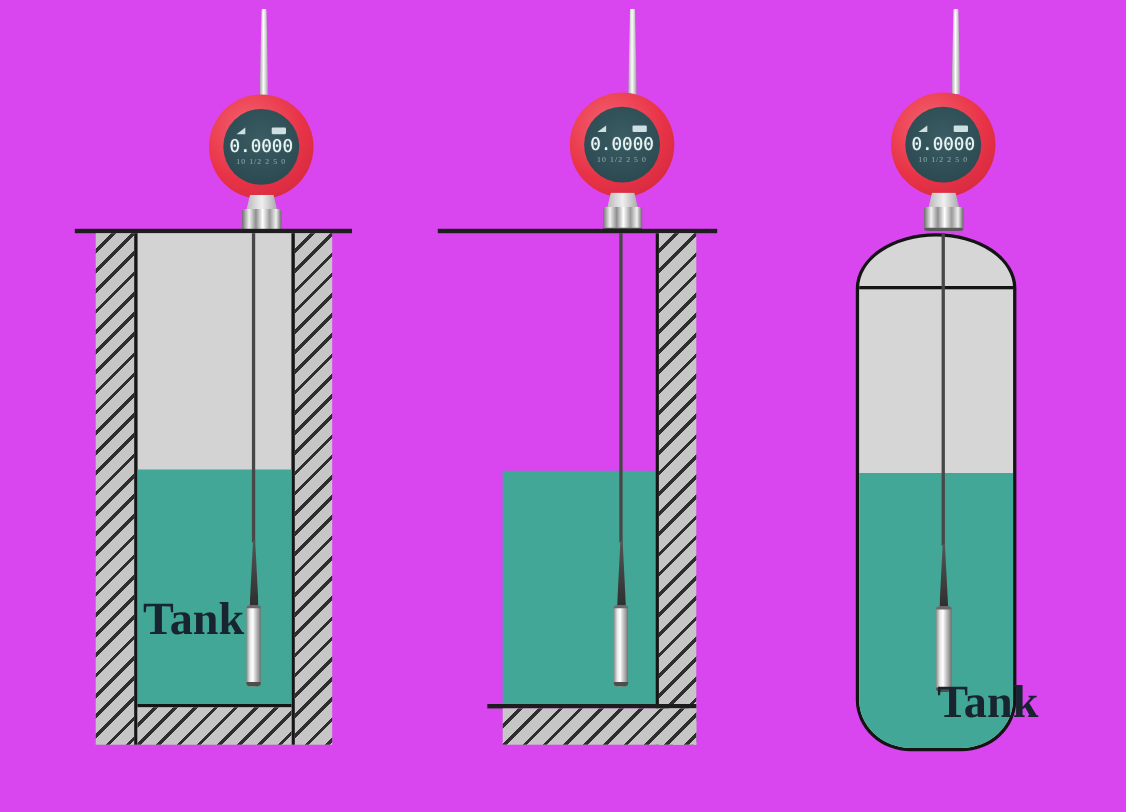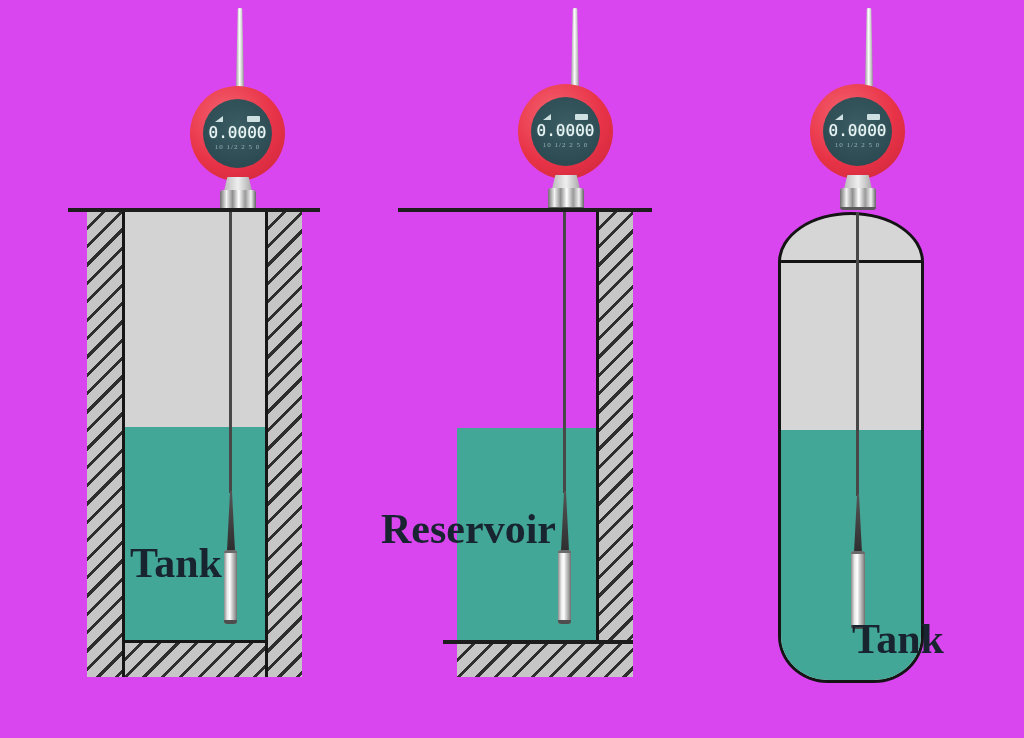--- a/index.html
+++ b/index.html
@@ -109,21 +109,20 @@
     <div class="water" style="left:457px;top:428px;width:139px;height:213px"></div>
     <div class="hatch wallR" style="left:596px;top:212px;width:37px;height:465px"></div>
     <div class="groundline" style="left:443px;top:640px;width:190px"></div>
     <div class="hatch" style="left:457px;top:644px;width:176px;height:33px"></div>
 
     <div class="cable" style="left:563px;top:212px;height:281px"></div>
     <div class="strain" style="left:561px;top:491px;height:60px"></div>
     <div class="probe" style="left:558px;top:550px;height:74px"></div>
 
     <div class="label" style="left:366px;top:506px;width:205px">
-      <div>Reservoir</div>
     </div>
   </div>
 
   <div>
     <div class="antenna abs" style="left:865px;top:8px;width:8px;height:78px"></div>
     <div class="gauge abs" style="left:810px;top:84px">
       <div class="display">
         <div class="disp-top">
           <span class="sig"></span>
           <span class="bat"></span>

